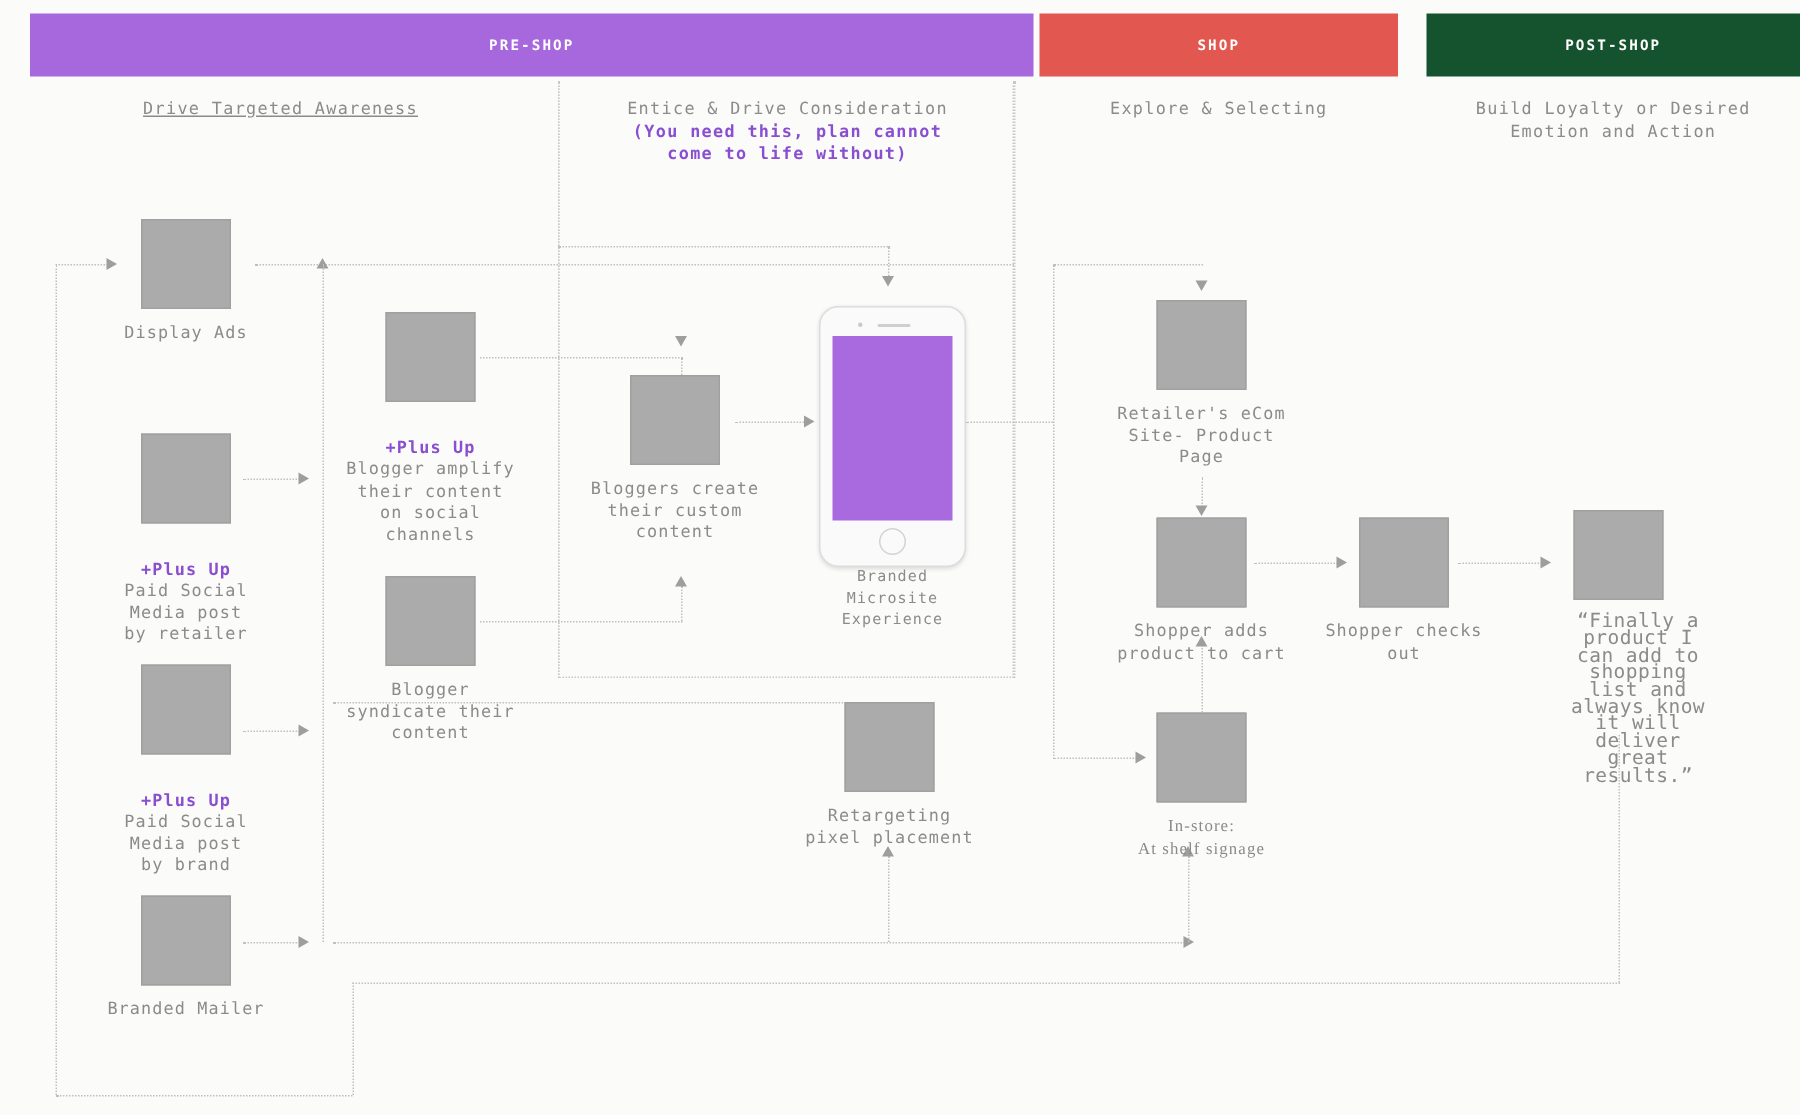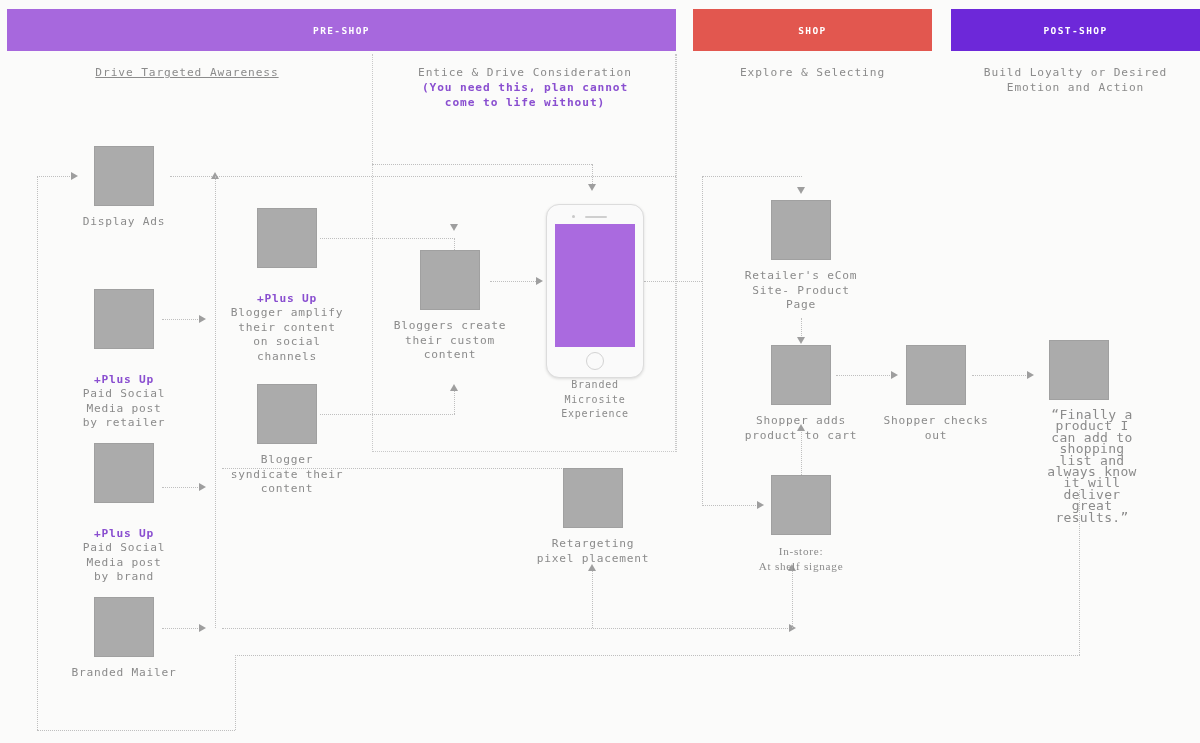--- a/index.html
+++ b/index.html
@@ -4,23 +4,23 @@
 <style>
   html,body{margin:0;padding:0;background:#fbfbfa;}
   body{width:1200px;height:743px;overflow:hidden;
        font-family:"DejaVu Sans Mono","Liberation Mono",monospace;}
   #stage{position:relative;width:1200px;height:743px;background:#fbfbfa;}
 
   
   .phase-bar{position:absolute;height:42px;top:9px;display:flex;align-items:center;
              justify-content:center;color:#ffffff;font-size:9.5px;font-weight:bold;
              letter-spacing:1.4px;box-sizing:border-box;}
-  .phase-pre{left:7px;width:669px;background:#a768dd;}
+  .phase-pre{left:20px;width:669px;background:#a768dd;}
   .phase-shop{left:693px;width:239px;background:#e2574f;}
-  .phase-post{left:951px;width:249px;background:#6d28d9;}
+  .phase-post{left:951px;width:249px;background:#14532d;}
 
   .phase-sub{position:absolute;text-align:center;font-size:11.2px;color:#8b8b8b;
              line-height:15px;letter-spacing:.9px;}
   .phase-sub .accent{color:#8a4fd0;font-weight:bold;}
 
   
   .vdiv{position:absolute;width:0;border-left:1px dotted #c9c9c9;}
 
   
   .region-box{position:absolute;border:1px dotted #c9c9c9;box-sizing:border-box;}

